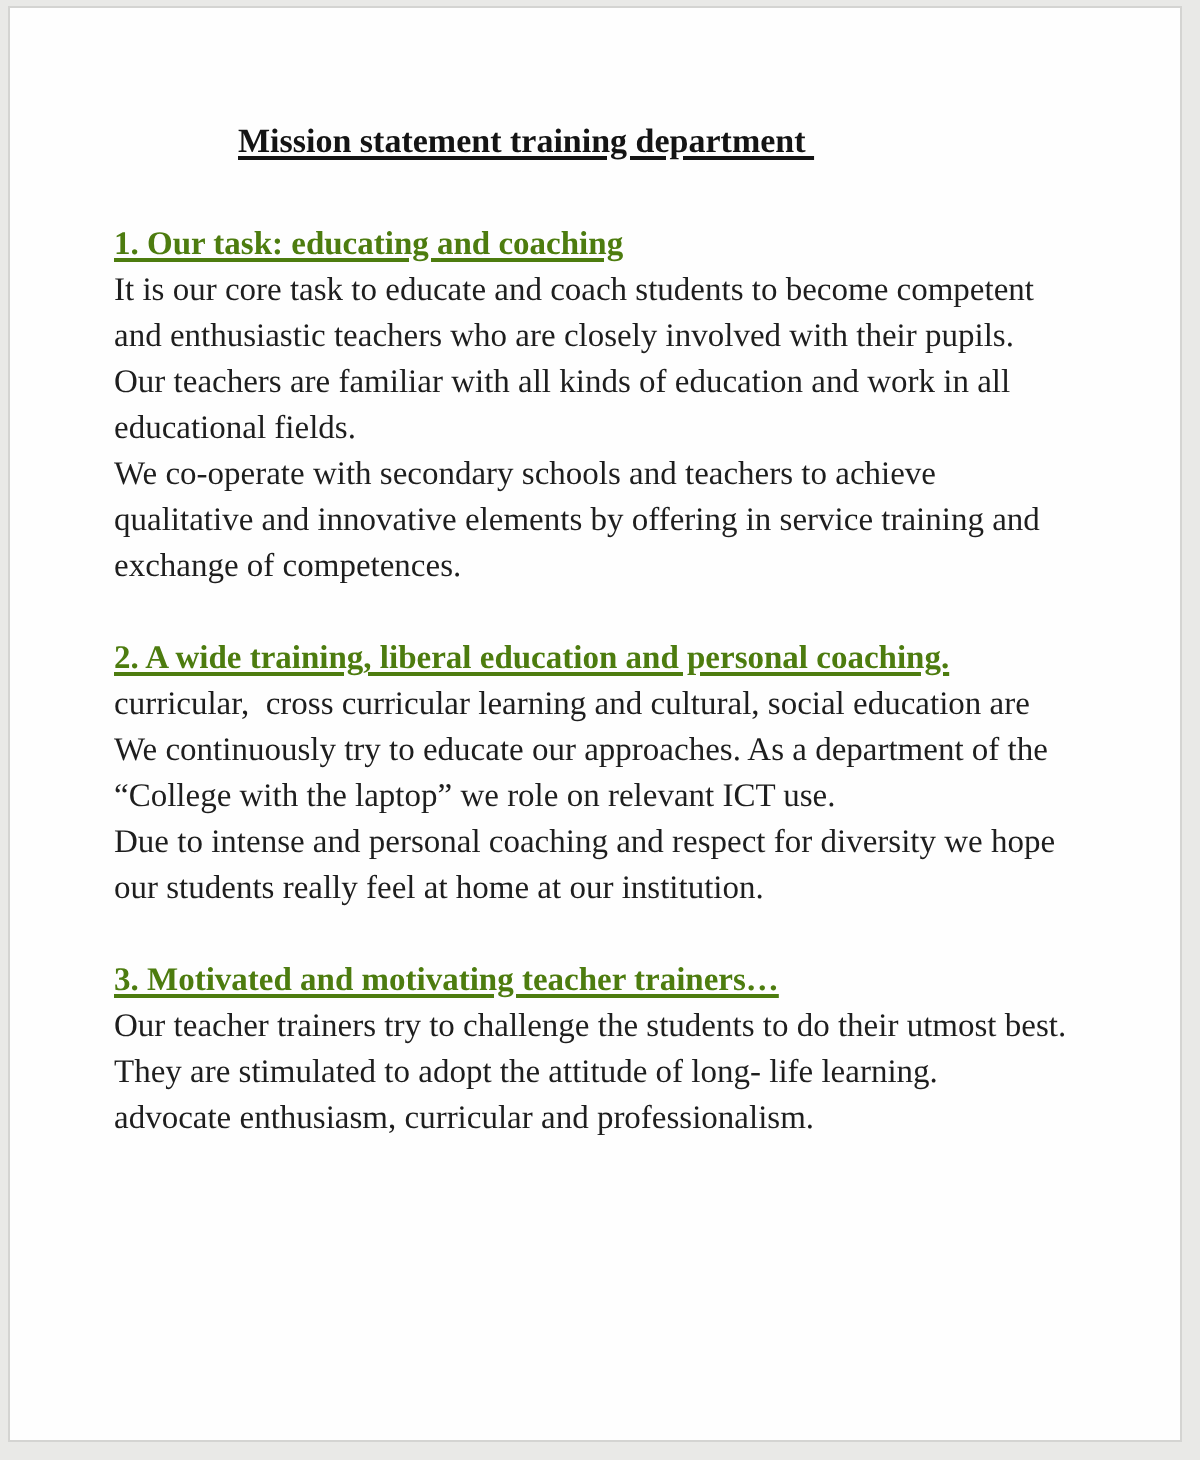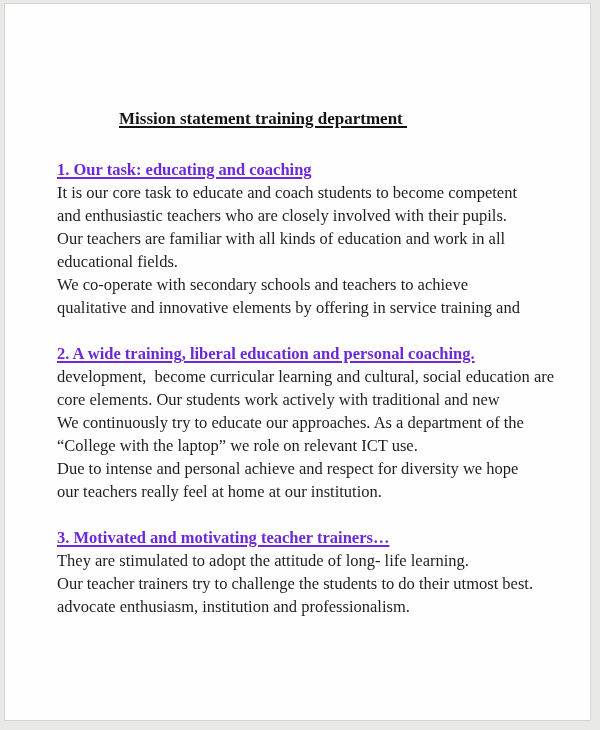--- a/index.html
+++ b/index.html
@@ -20,72 +20,71 @@
     top: 3px;
     width: 587px;
     height: 718px;
     background: #fefefe;
     border: 1px solid #d4d4d2;
     box-sizing: border-box;
   }
   .content {
     padding: 55px 36px 0 52px;
     color: #1e1e1e;
-    margin-top: 48px;
   }
   .line, .heading, .title, .spacer {
     white-space: pre;
     line-height: 23px;
     font-size: 16.5px;
   }
   .title {
     font-weight: bold;
     font-size: 17px;
     text-decoration: underline;
     text-decoration-thickness: 1.5px;
     text-underline-offset: 2px;
     margin-left: 62px;
     color: #141414;
   }
   .heading {
     font-weight: bold;
     text-decoration: underline;
     text-decoration-thickness: 1.5px;
     text-underline-offset: 2px;
-    color: #6d28d9;
+    color: #4d7c0f;
   }
   .spacer { height: 23px; }
   .spacer-lg { height: 28px; }
 </style>
 </head>
 <body>
 
 <div class="page">
   <div class="content">
 
     <div class="title">Mission statement training department </div>
     <div class="spacer spacer-lg"></div>
 
     <div class="heading">1. Our task: educating and coaching</div>
     <div class="line">It is our core task to educate and coach students to become competent</div>
     <div class="line">and enthusiastic teachers who are closely involved with their pupils.</div>
     <div class="line">Our teachers are familiar with all kinds of education and work in all</div>
     <div class="line">educational fields.</div>
     <div class="line">We co-operate with secondary schools and teachers to achieve</div>
     <div class="line">qualitative and innovative elements by offering in service training and</div>
+    <div class="line">exchange of competences.</div>
     <div class="spacer"></div>
 
     <div class="heading">2. A wide training, liberal education and personal coaching.</div>
-    <div class="line">development,  become curricular learning and cultural, social education are</div>
-    <div class="line">core elements. Our students work actively with traditional and new</div>
+    <div class="line">curricular,  cross curricular learning and cultural, social education are</div>
     <div class="line">We continuously try to educate our approaches. As a department of the</div>
     <div class="line">“College with the laptop” we role on relevant ICT use.</div>
-    <div class="line">Due to intense and personal achieve and respect for diversity we hope</div>
-    <div class="line">our teachers really feel at home at our institution.</div>
+    <div class="line">Due to intense and personal coaching and respect for diversity we hope</div>
+    <div class="line">our students really feel at home at our institution.</div>
     <div class="spacer"></div>
 
     <div class="heading">3. Motivated and motivating teacher trainers…</div>
+    <div class="line">Our teacher trainers try to challenge the students to do their utmost best.</div>
     <div class="line">They are stimulated to adopt the attitude of long- life learning.</div>
-    <div class="line">Our teacher trainers try to challenge the students to do their utmost best.</div>
-    <div class="line">advocate enthusiasm, institution and professionalism.</div>
+    <div class="line">advocate enthusiasm, curricular and professionalism.</div>
 
   </div>
 </div>
 
 </body></html>

